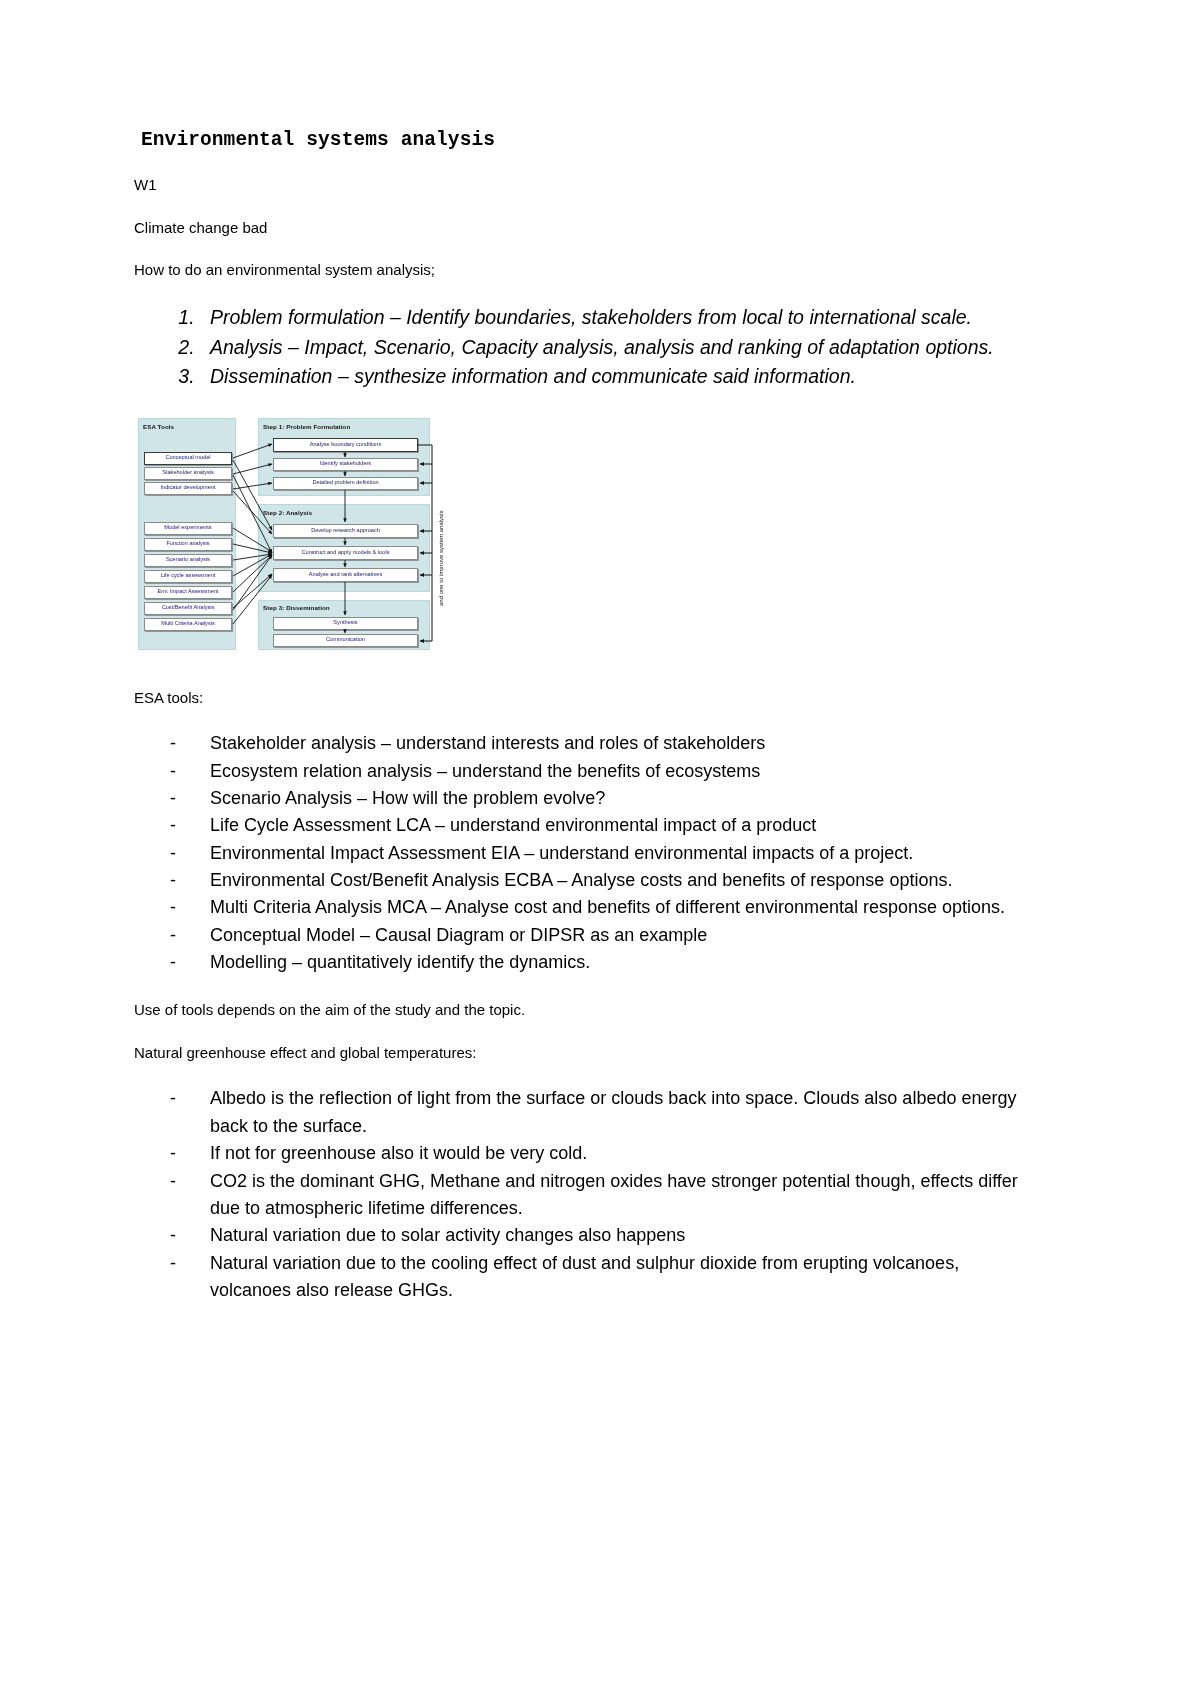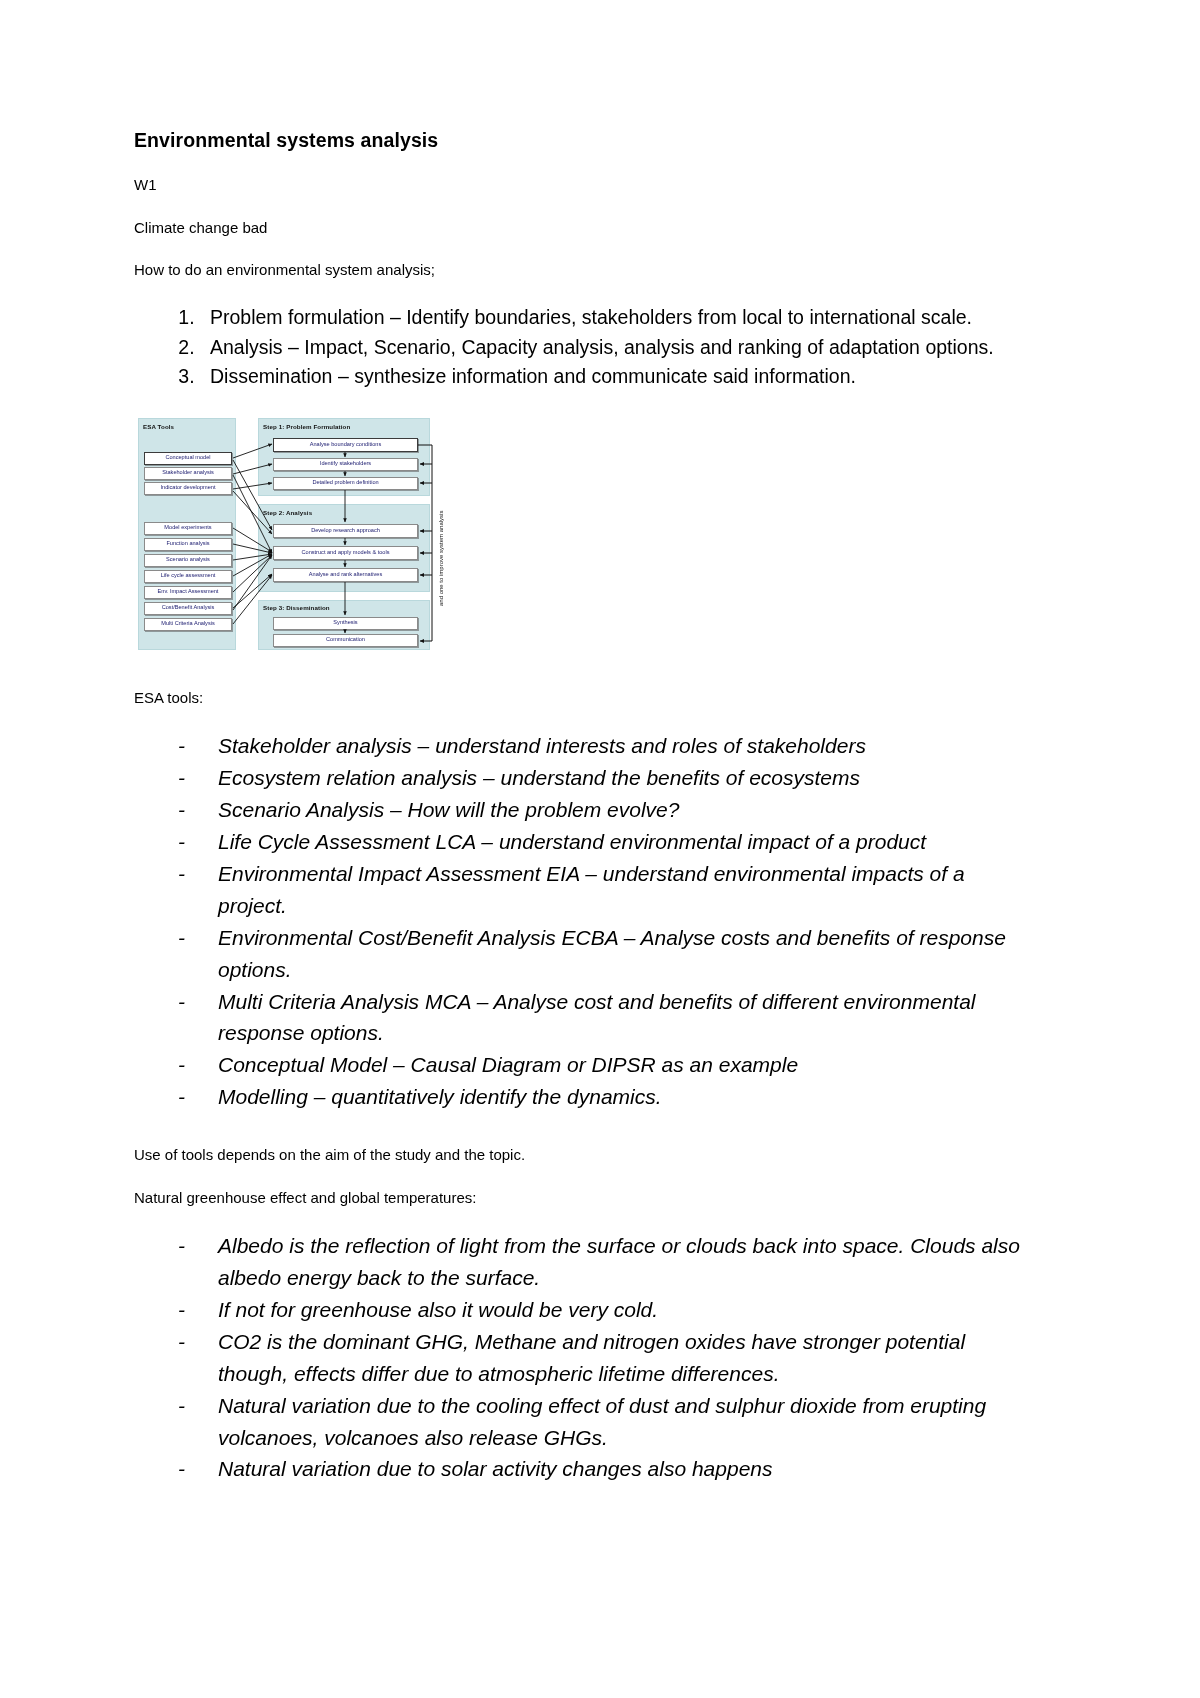--- a/index.html
+++ b/index.html
@@ -23,44 +23,45 @@
   .content {
     position: absolute;
     left: 134px;
     top: 128px;
     width: 900px;
   }
   .doc-title {
     font-size: 19.5px;
     font-weight: bold;
     letter-spacing: 0.1px;
-    margin: 0 0 23px 0;
+    margin: 0 0 23px 7px;
     line-height: 1.25;
+    font-family: Liberation Mono, monospace;
   }
   .para {
     font-size: 15px;
     margin: 0 0 23px 0;
     line-height: 1.3;
   }
   ol.numbered {
     margin: 0 0 0 0;
     padding: 0 0 0 66px;
     list-style: decimal;
     font-size: 19.5px;
   }
   ol.numbered > li {
     line-height: 1.52;
     padding-left: 10px;
+    font-style: italic;
   }
   ul.dashed {
-    margin: 8px;
+    margin: 0;
     padding: 0 0 0 66px;
     list-style: none;
-    font-size: 21px;
-    font-style: italic;
+    font-size: 18px;
   }
   ul.dashed > li {
     position: relative;
     line-height: 1.52;
     padding-left: 10px;
     margin-bottom: 0px;
   }
   ul.dashed > li:before {
     content: "-";
     position: absolute;
@@ -254,18 +255,18 @@
     <div class="spacer-24"></div>
 
     <div class="para">Use of tools depends on the aim of the study and the topic.</div>
 
     <div class="para">Natural greenhouse effect and global temperatures:</div>
 
     <ul class="dashed">
       <li>Albedo is the reflection of light from the surface or clouds back into space. Clouds also albedo energy back to the surface.</li>
       <li>If not for greenhouse also it would be very cold.</li>
       <li>CO2 is the dominant GHG, Methane and nitrogen oxides have stronger potential though, effects differ due to atmospheric lifetime differences.</li>
+      <li>Natural variation due to solar activity changes also happens</li>
       <li>Natural variation due to the cooling effect of dust and sulphur dioxide from erupting volcanoes, volcanoes also release GHGs.</li>
-      <li>Natural variation due to solar activity changes also happens</li>
     </ul>
 
   </div>
 </div>
 
 </body></html>

